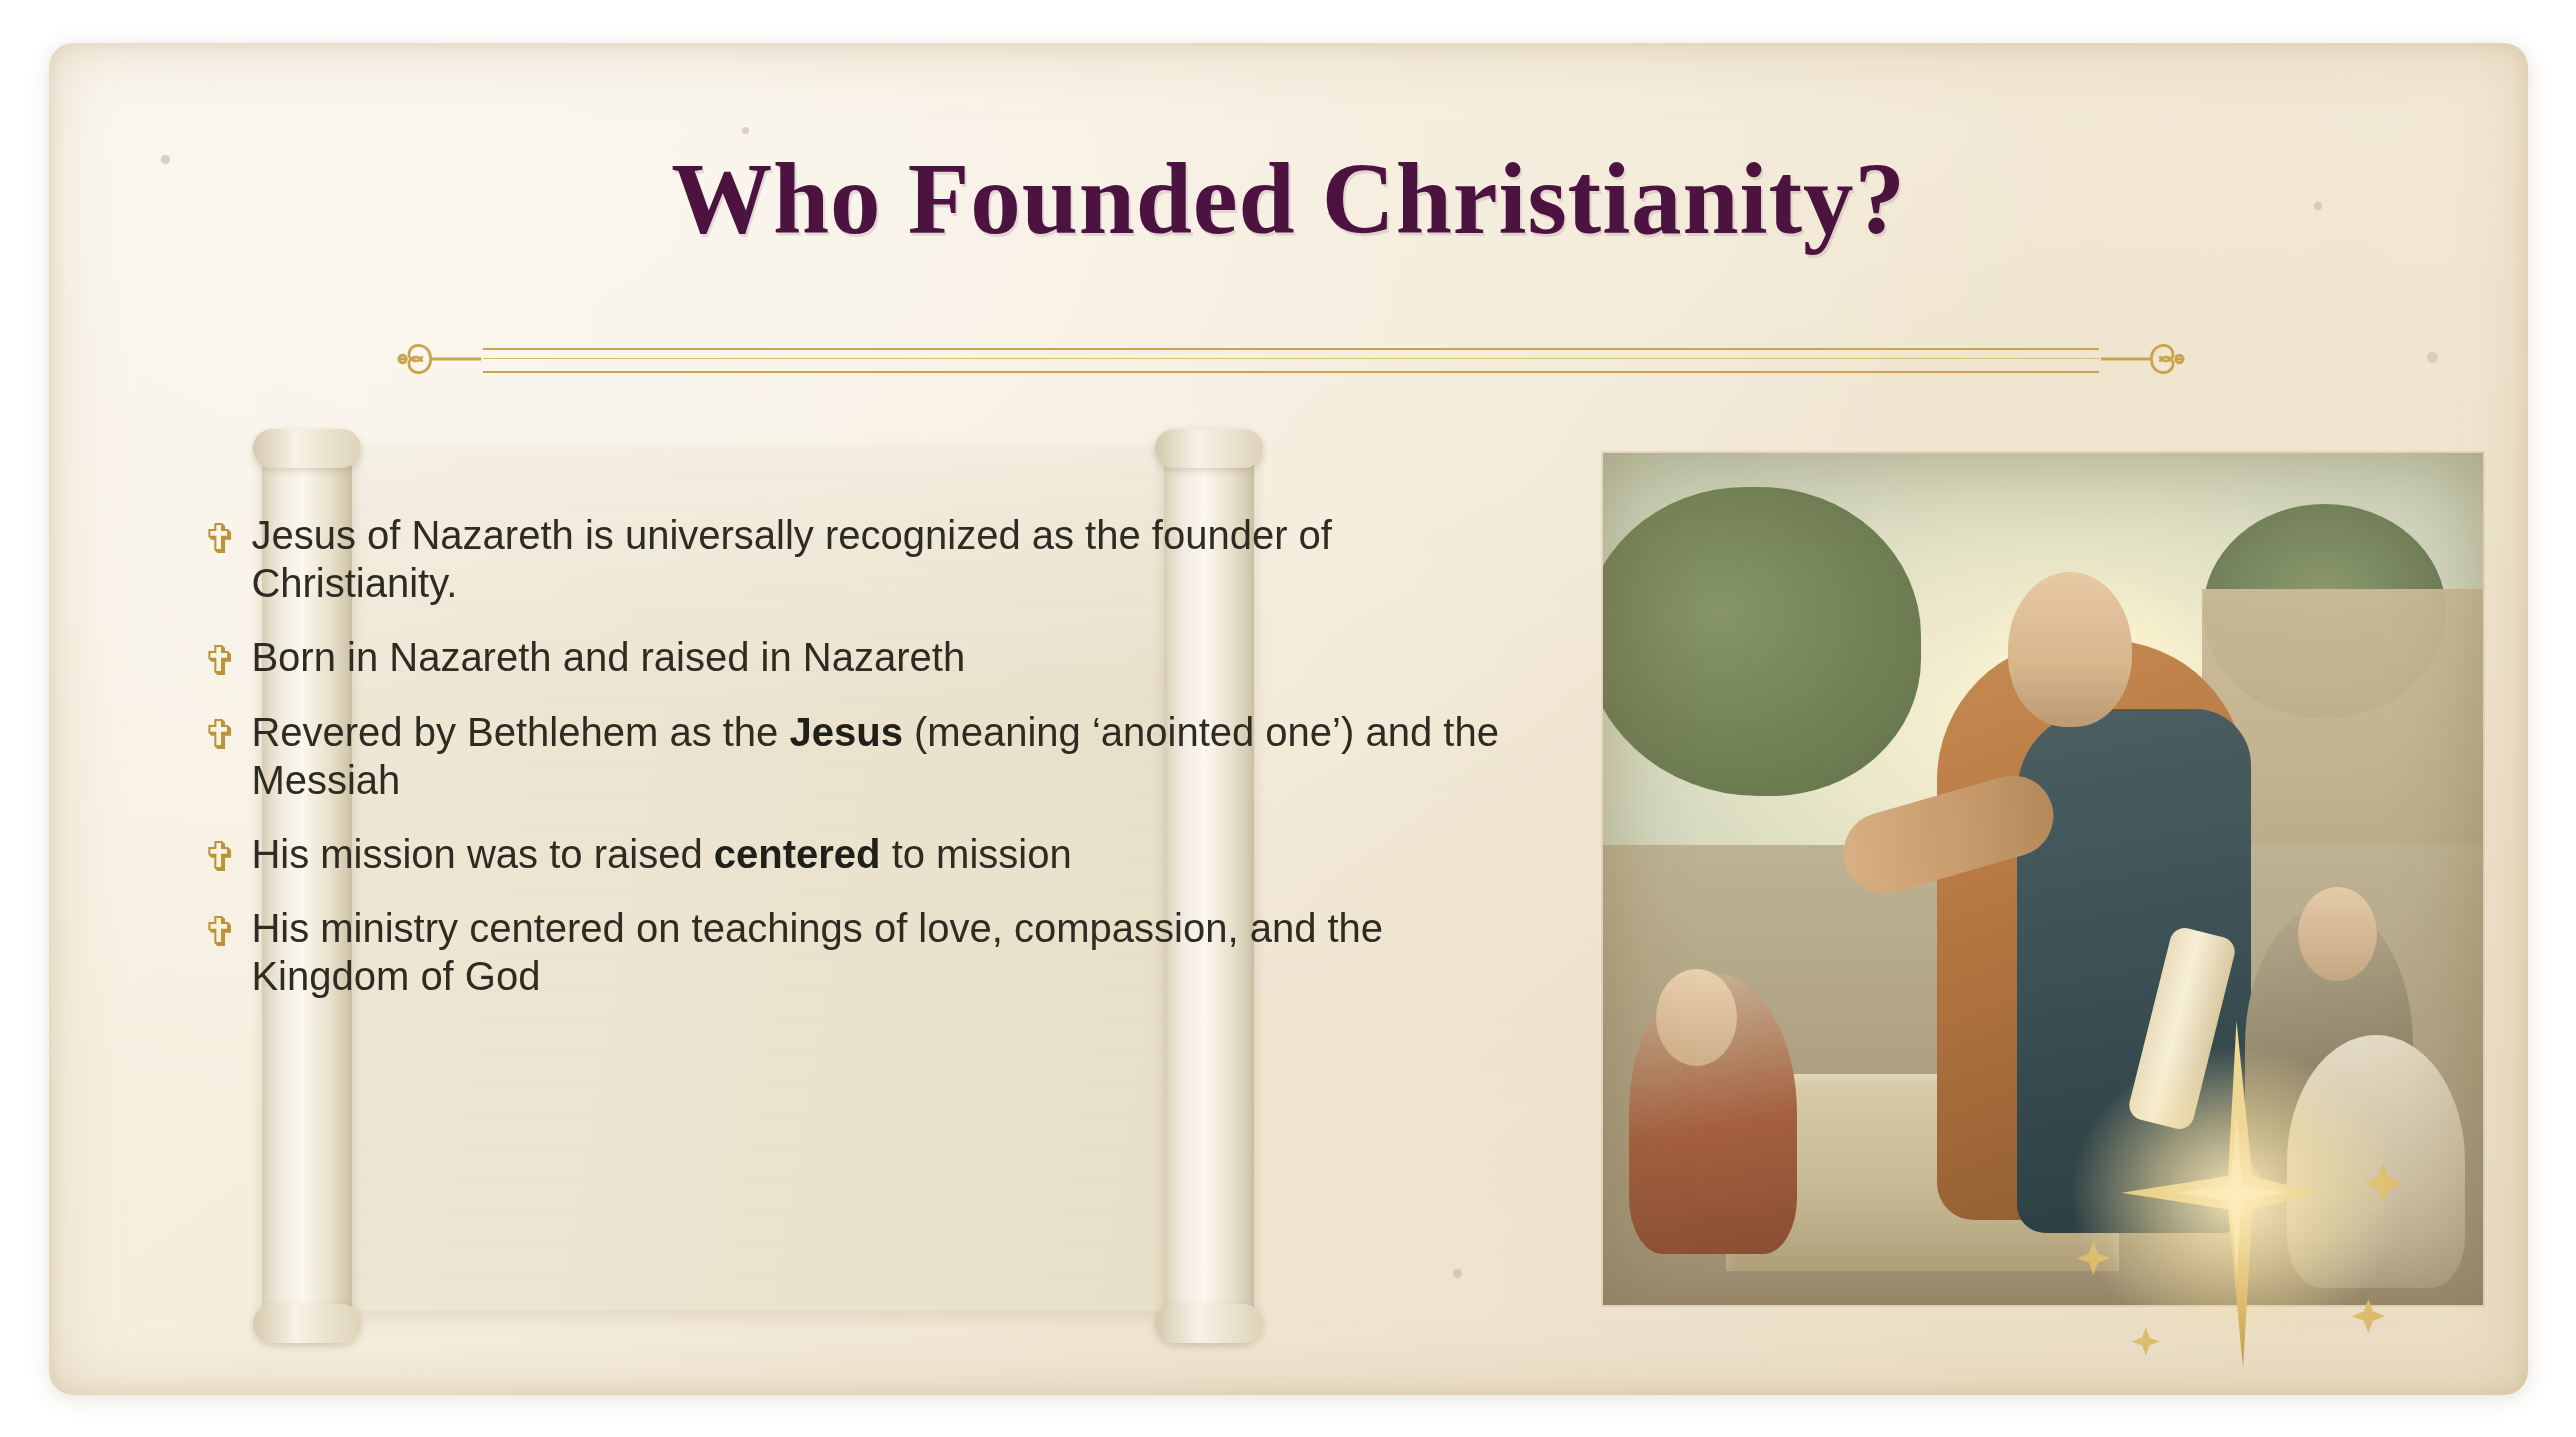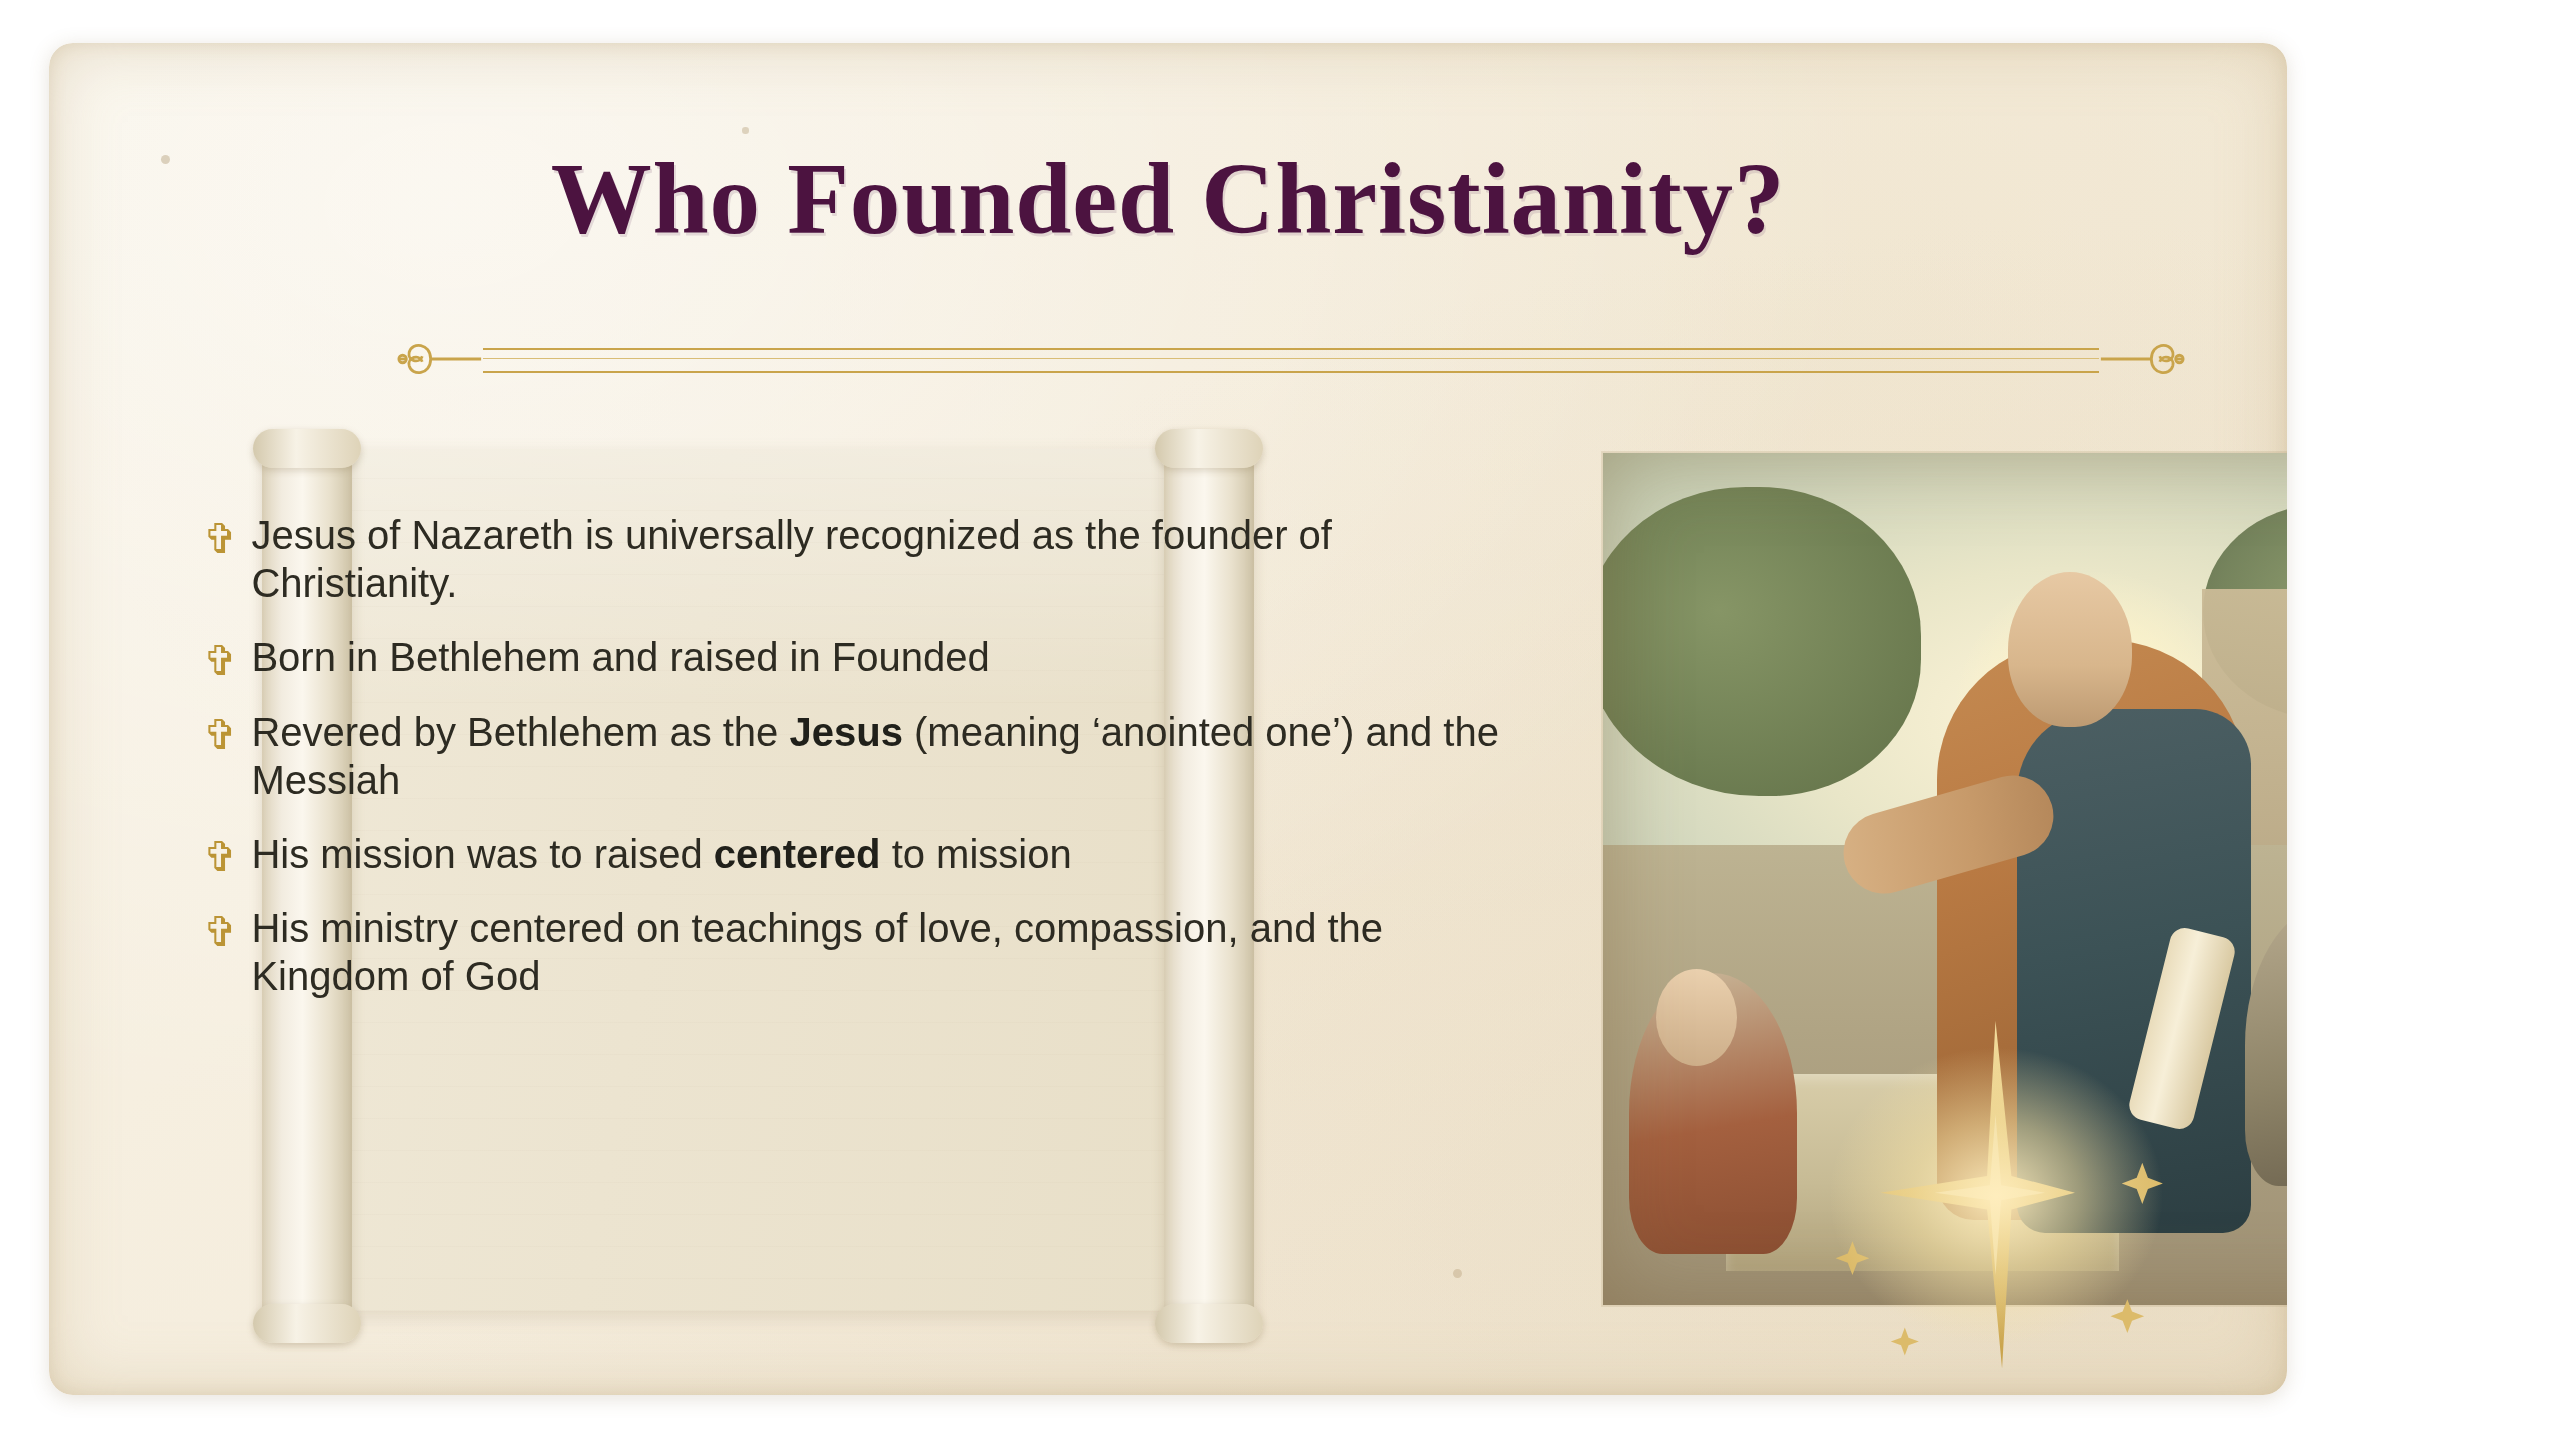--- a/index.html
+++ b/index.html
@@ -11,21 +11,21 @@
     overflow: hidden;
   }
   body {
     font-family: "Liberation Sans", sans-serif;
   }
 
   .slide {
     position: absolute;
     left: 49px;
     top: 43px;
-    width: 2238px;
+    width: 2479px;
     height: 1352px;
     border-radius: 24px;
     background:
       radial-gradient(ellipse at 18% 12%, rgba(255,255,255,0.55) 0%, rgba(255,255,255,0) 55%),
       radial-gradient(ellipse at 92% 88%, rgba(226,209,177,0.45) 0%, rgba(255,255,255,0) 60%),
       radial-gradient(ellipse at 78% 22%, rgba(238,226,201,0.6) 0%, rgba(255,255,255,0) 70%),
       linear-gradient(145deg, #f7f1e3 0%, #f6efe0 38%, #f3ead9 70%, #efe5d1 100%);
     box-shadow: 0 3.7px 20.6px rgba(120,100,60,0.18);
     overflow: hidden;
   }
@@ -366,21 +366,21 @@
     <div class="bullet">
       <div class="cross-icon">✞</div>
       <div class="bullet-text">
         <span>Jesus of Nazareth is universally recognized as the founder of Christianity.</span>
       </div>
     </div>
 
     <div class="bullet">
       <div class="cross-icon">✞</div>
       <div class="bullet-text">
-        <span>Born in Bethlehem and raised in Founded</span>
+        <span>Born in Nazareth and raised in Nazareth</span>
       </div>
     </div>
 
     <div class="bullet">
       <div class="cross-icon">✞</div>
       <div class="bullet-text">
         <span>Revered by Bethlehem as the </span><b>Jesus</b><span> (meaning ‘anointed one’) and the Messiah</span>
       </div>
     </div>
 

